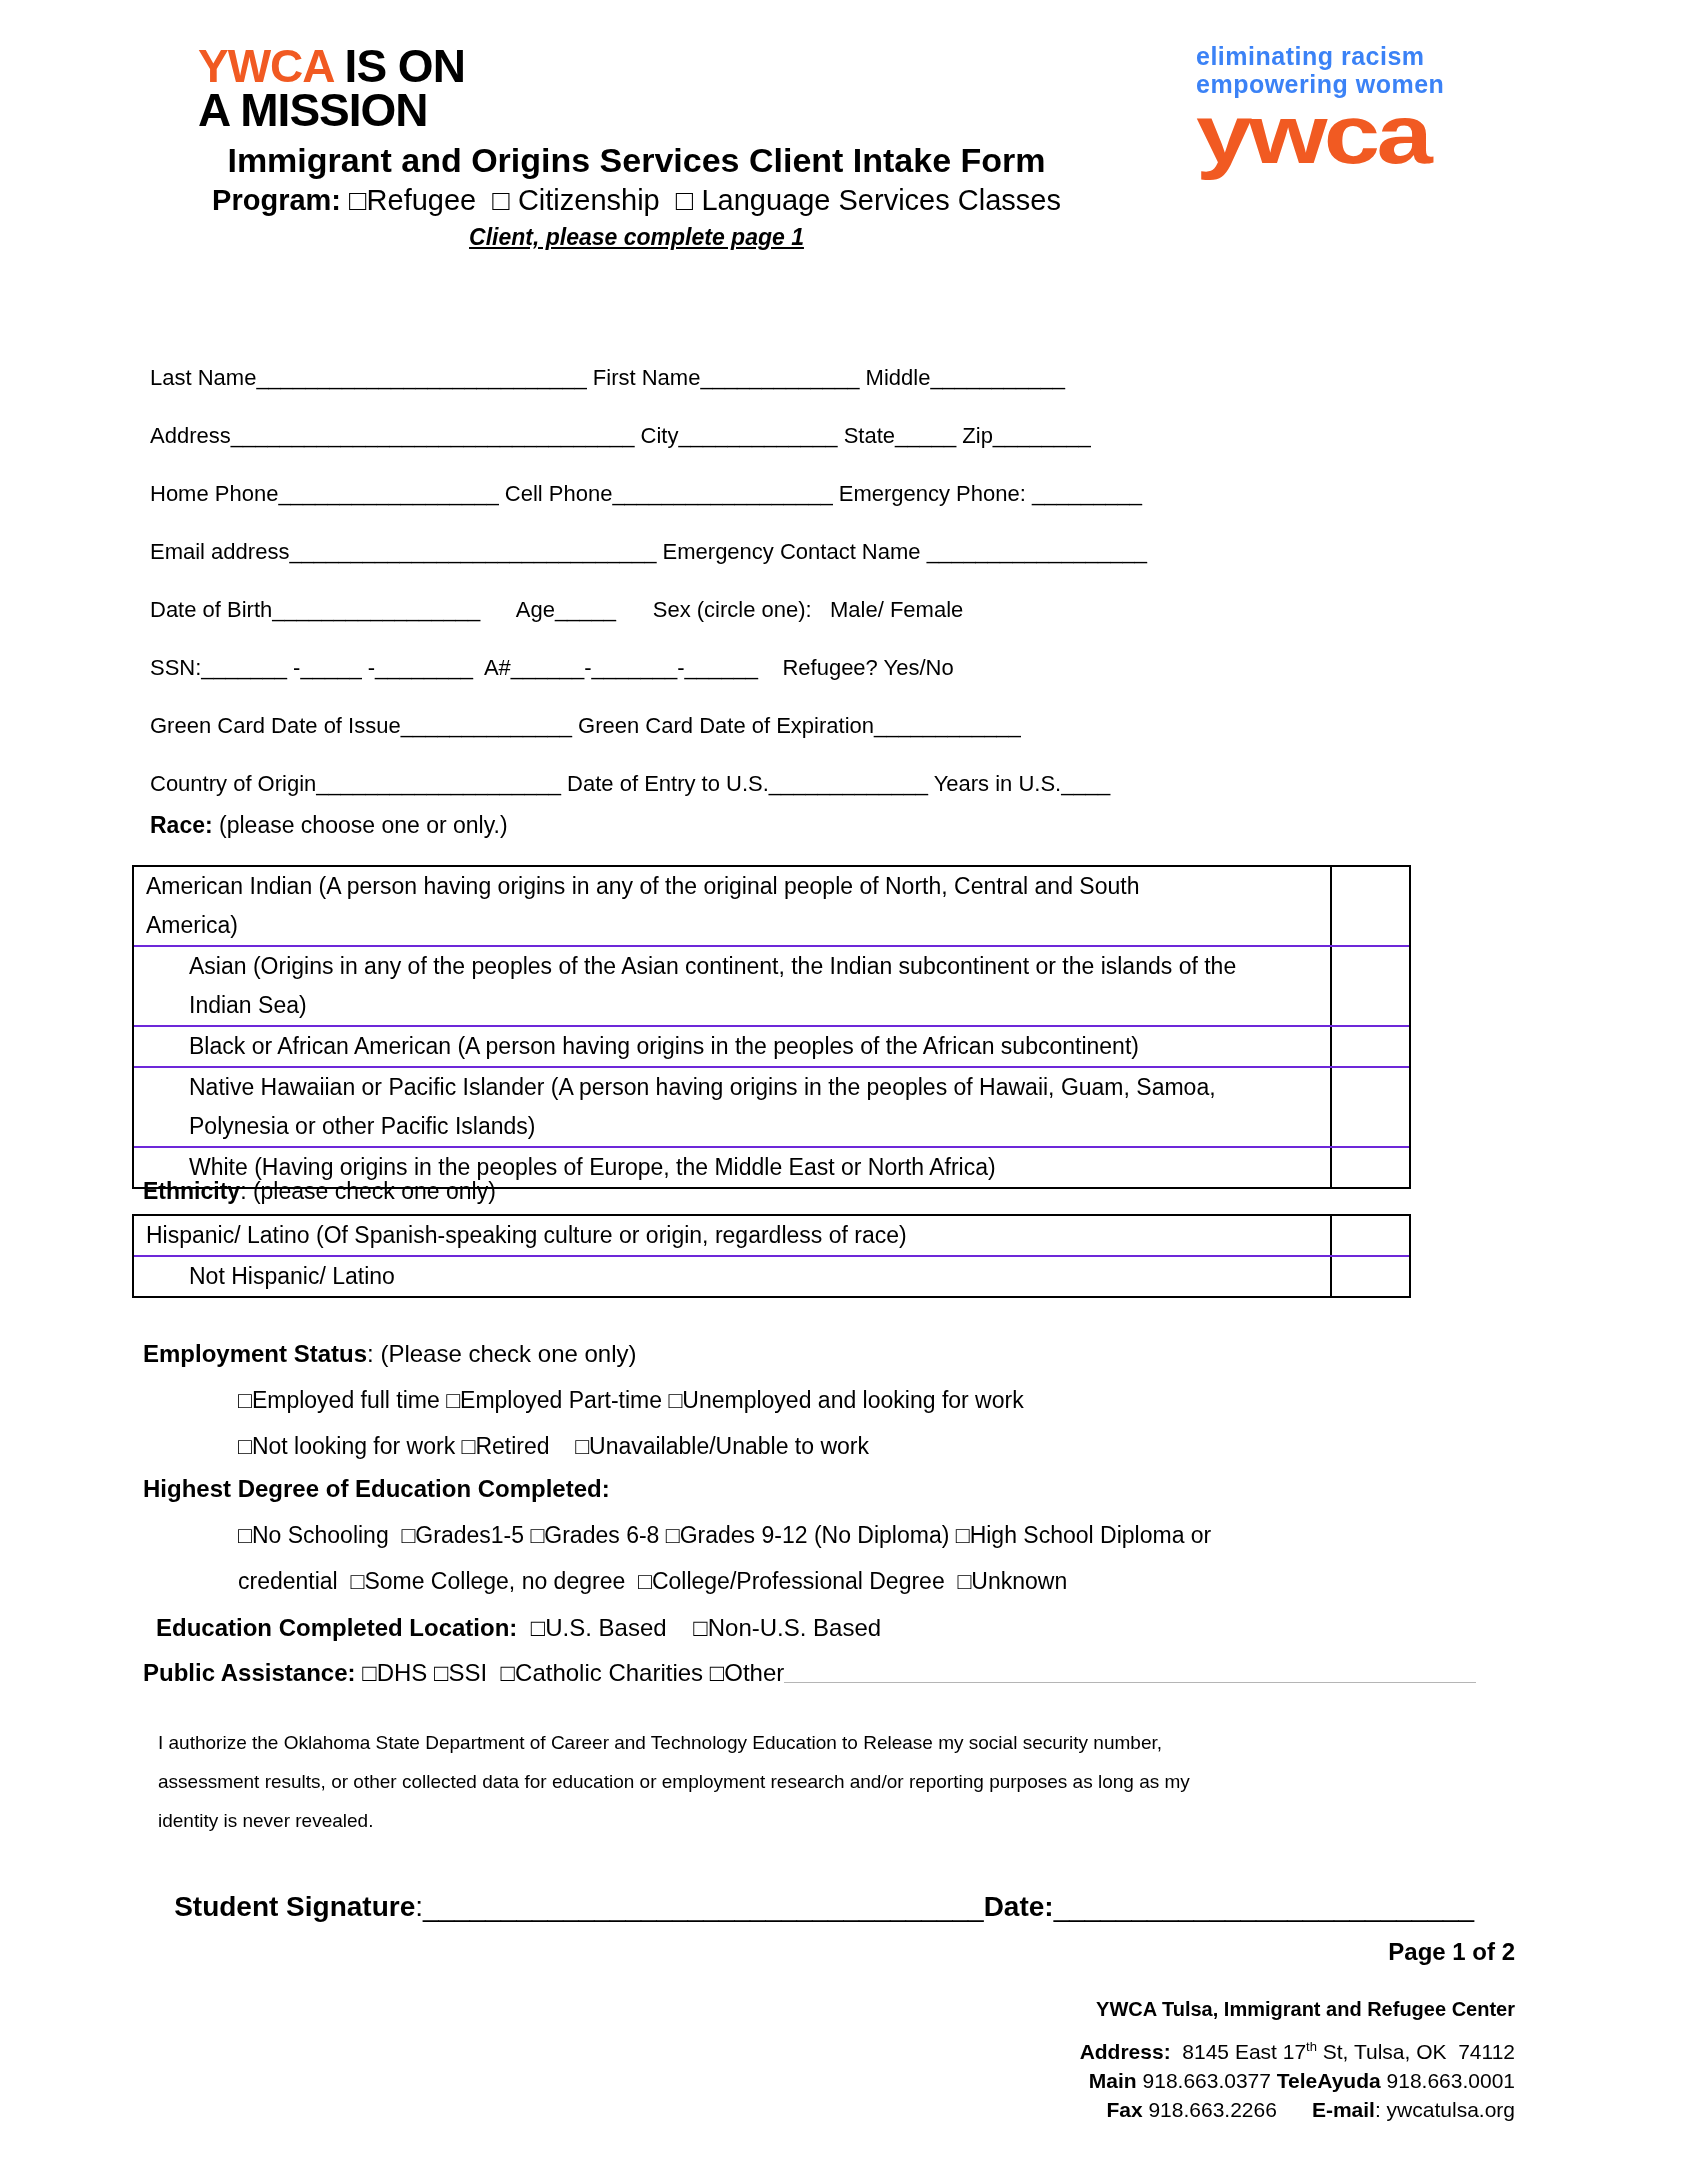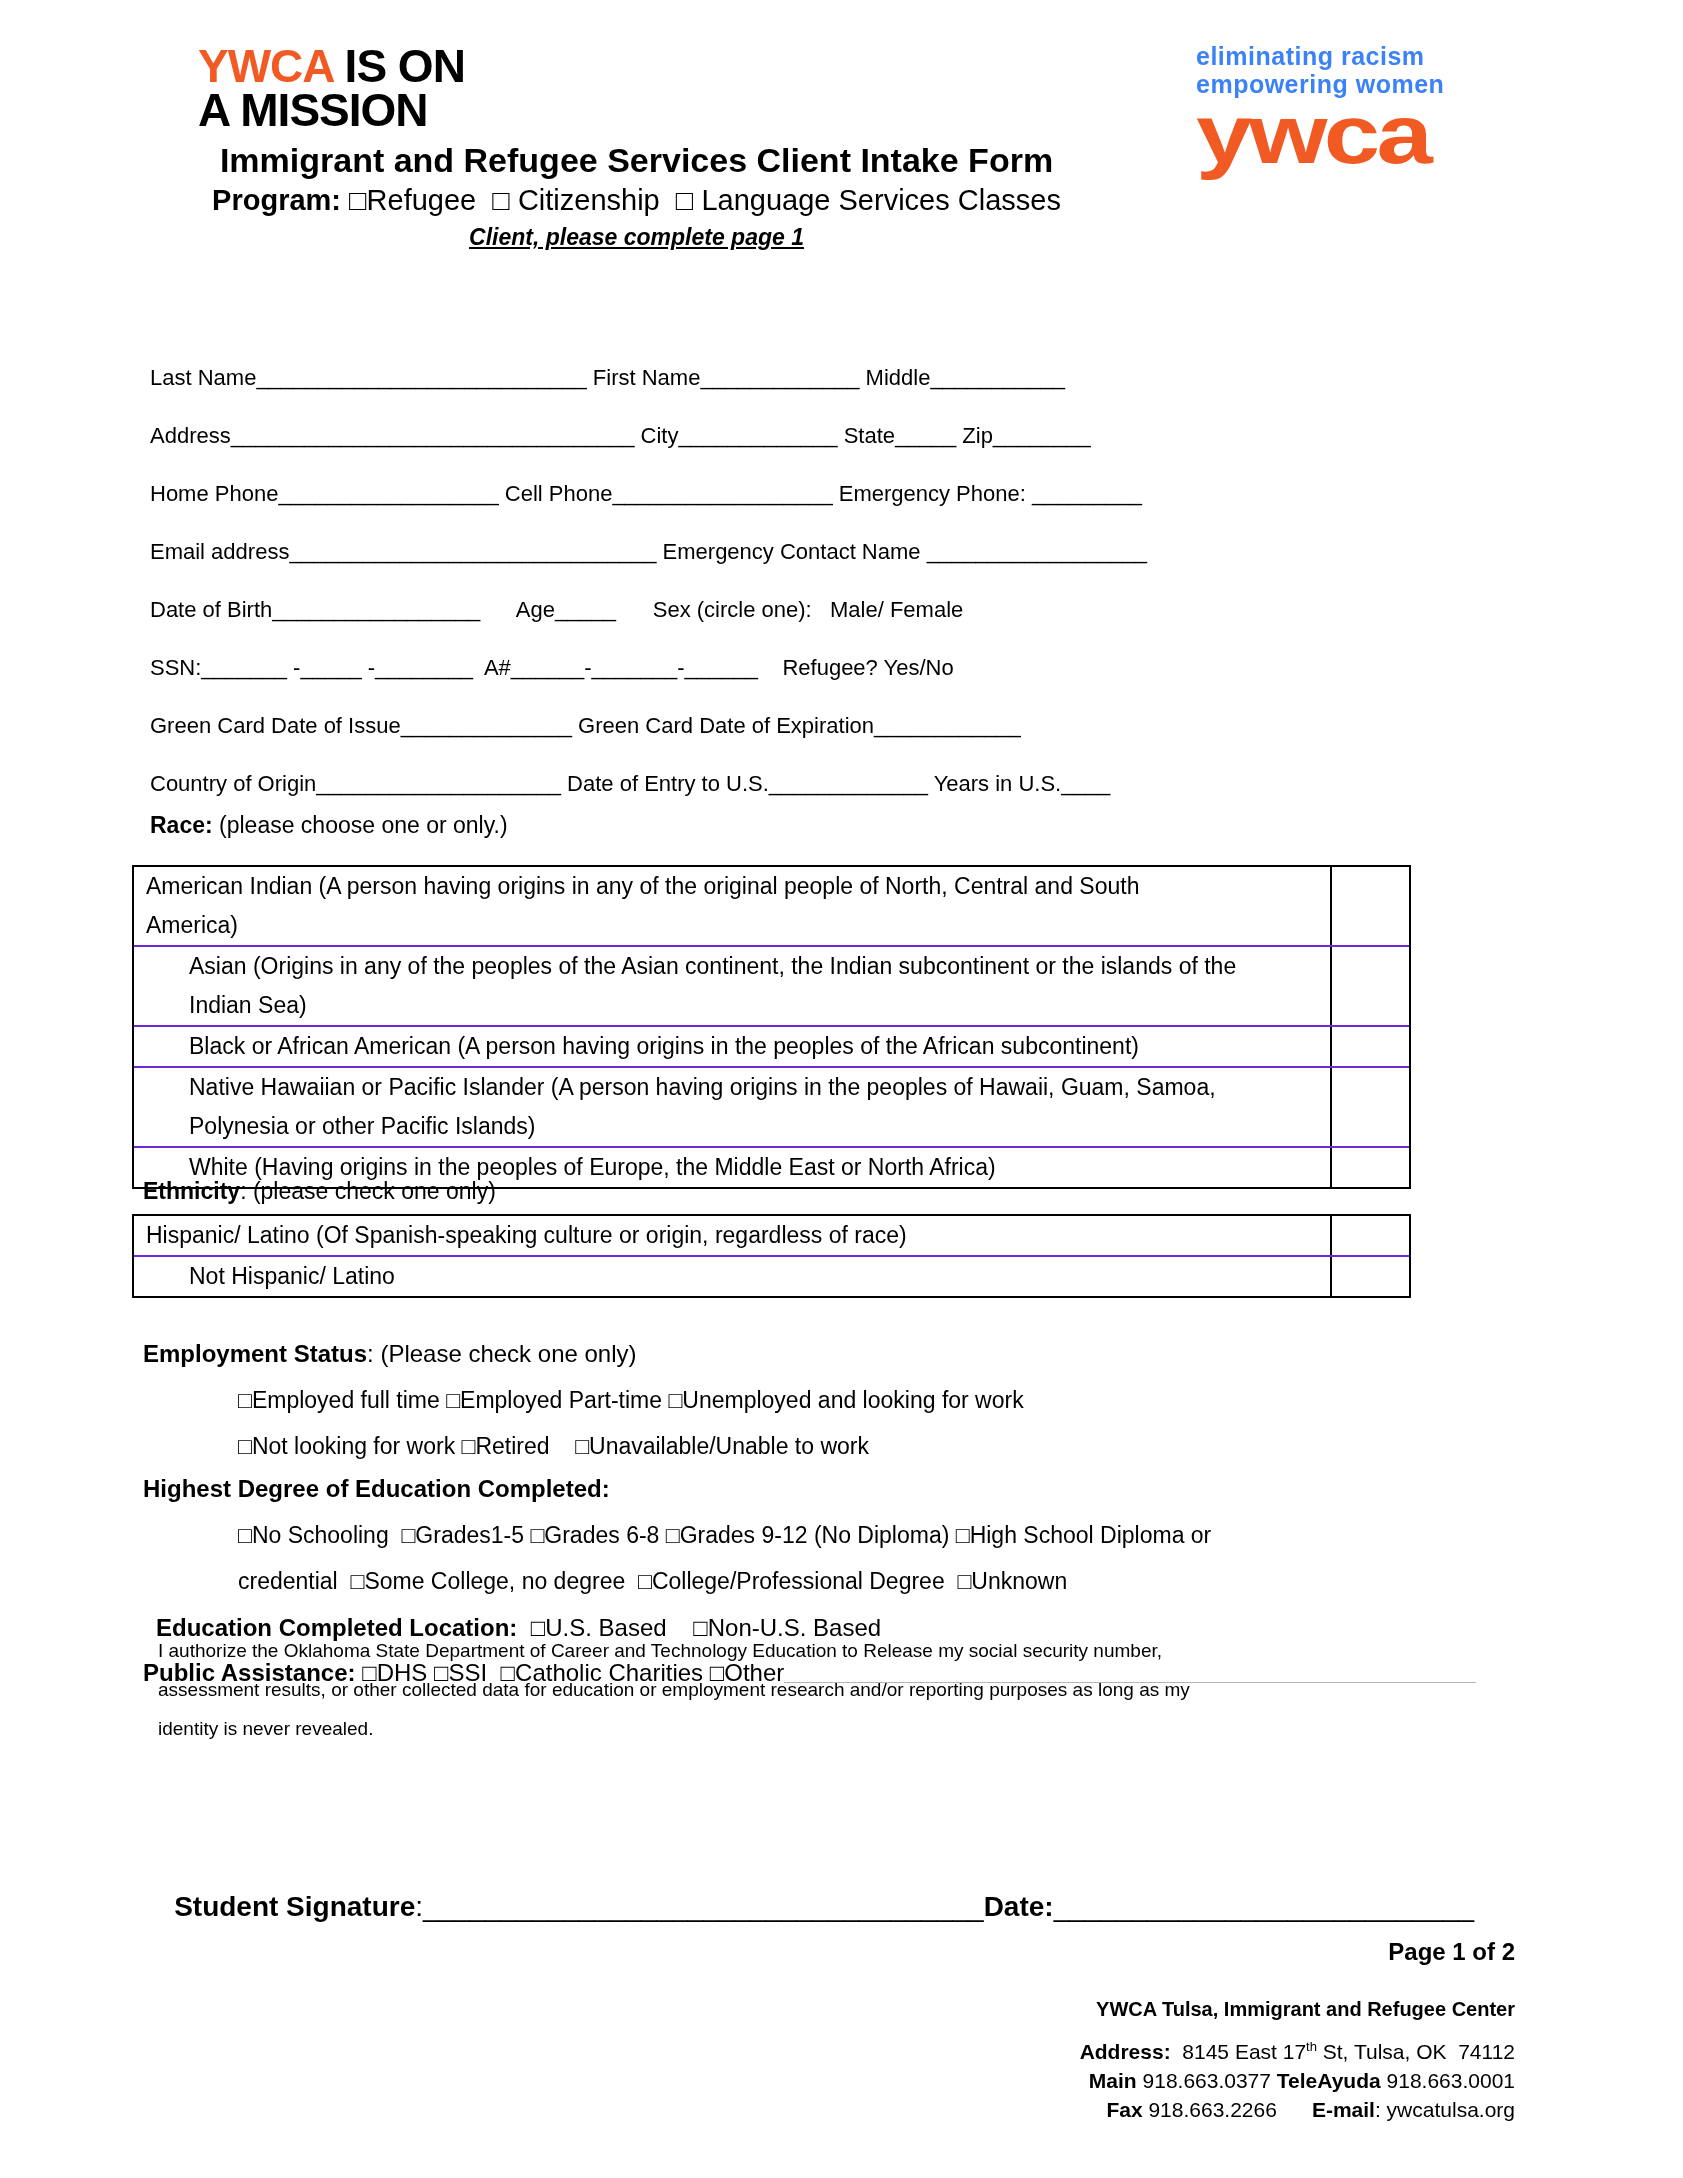--- a/index.html
+++ b/index.html
@@ -48,21 +48,21 @@
   .block { position:absolute; left:143px; }
   .blk-emp { top:1339px; }
   .blk-edu { top:1474px; }
   .blabel { font-size:24px; line-height:30px; }
   .opt { font-size:23px; line-height:30px; margin-left:95px; margin-top:16px; white-space:pre; }
   .loc-line { position:absolute; left:143px; top:1614px; font-size:24px; white-space:pre;margin-left:13px; }
   .assist-line { position:absolute; left:143px; top:1659px; width:1333px; display:flex; font-size:24px; white-space:pre;text-align:right; }
   .assist-line .fill { flex:1; border-bottom:1.5px solid #b5b5b5; margin-bottom:4px; }
 
   
-  .auth { position:absolute; left:158px; top:1631px; width:1079px; font-size:19px; line-height:39px; }
+  .auth { position:absolute; left:158px; top:1723px; width:1079px; font-size:19px; line-height:39px; }
   .sig { position:absolute; left:143px; top:1859px; font-size:28px; white-space:pre; }
 
   
   .pagenum { position:absolute; left:149px; top:1938px; width:1366px; text-align:right; font-size:24px; font-weight:bold; }
   .footer { position:absolute; left:525px; top:1992px; width:990px; text-align:right; }
   .footer .org { font-size:20px; font-weight:bold; line-height:34px; margin-bottom:6px; }
   .footer .fline2 { font-size:21px; line-height:29px; white-space:pre; }
   sup { font-size:13px; }
 </style>
 </head>
@@ -74,21 +74,21 @@
     <div><span class="orange">YWCA</span><span> IS ON</span></div>
     <div>A MISSION</div>
   </div>
 
   <div class="logo-right">
     <div class="tag">eliminating racism</div>
     <div class="tag">empowering women</div>
     <div class="wordmark">ywca</div>
   </div>
 
-  <div class="title">Immigrant and Refugee Services Client Intake Form</div>
+  <div class="title">Immigrant and Origins Services Client Intake Form</div>
   <div class="program"><span class="b">Program:</span><span> □Refugee  □ Citizenship  □ Language Services Classes</span></div>
   <div class="instruction">Client, please complete page 1</div>
 
   <div class="fields">
     <div class="fline">Last Name___________________________ First Name_____________ Middle___________</div>
     <div class="fline">Address_________________________________ City_____________ State_____ Zip________</div>
     <div class="fline">Home Phone__________________ Cell Phone__________________ Emergency Phone: _________</div>
     <div class="fline">Email address______________________________ Emergency Contact Name __________________</div>
     <div class="fline">Date of Birth_________________      Age_____      Sex (circle one):   Male/ Female</div>
     <div class="fline">SSN:_______ -_____ -________  A#______-_______-______    Refugee? Yes/No</div>

